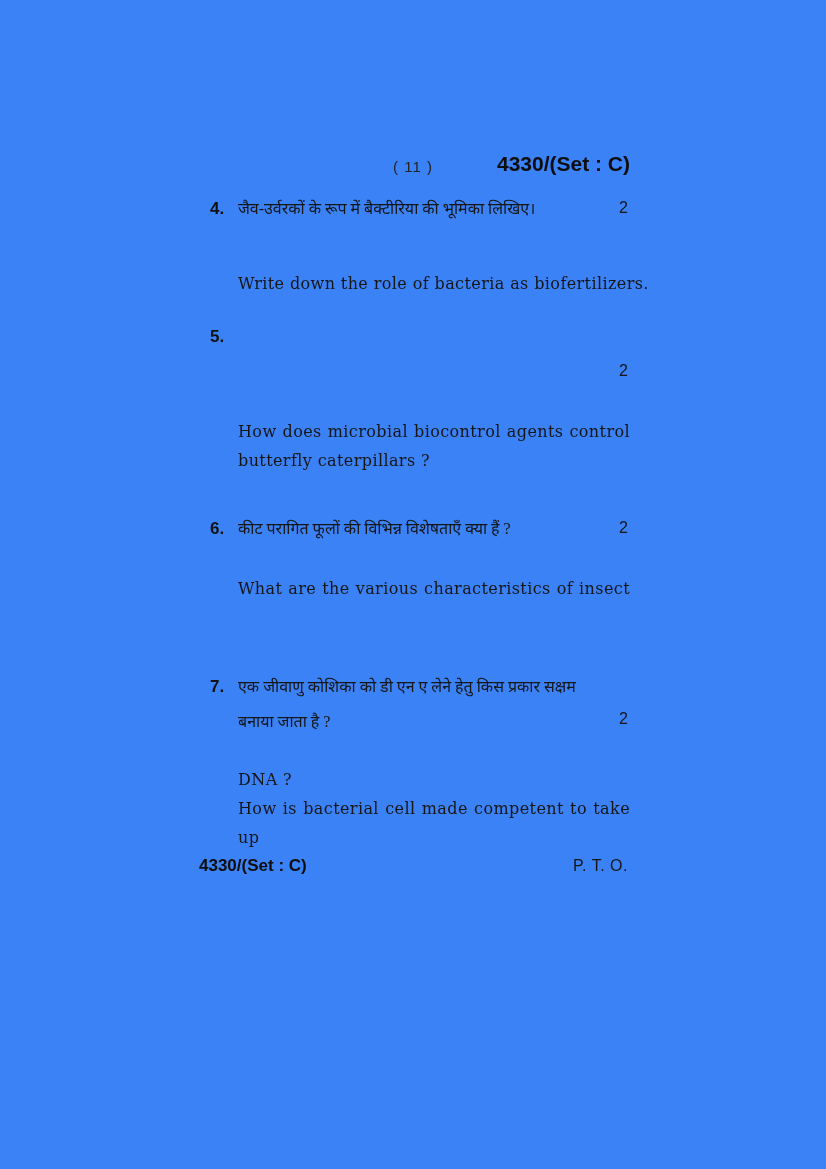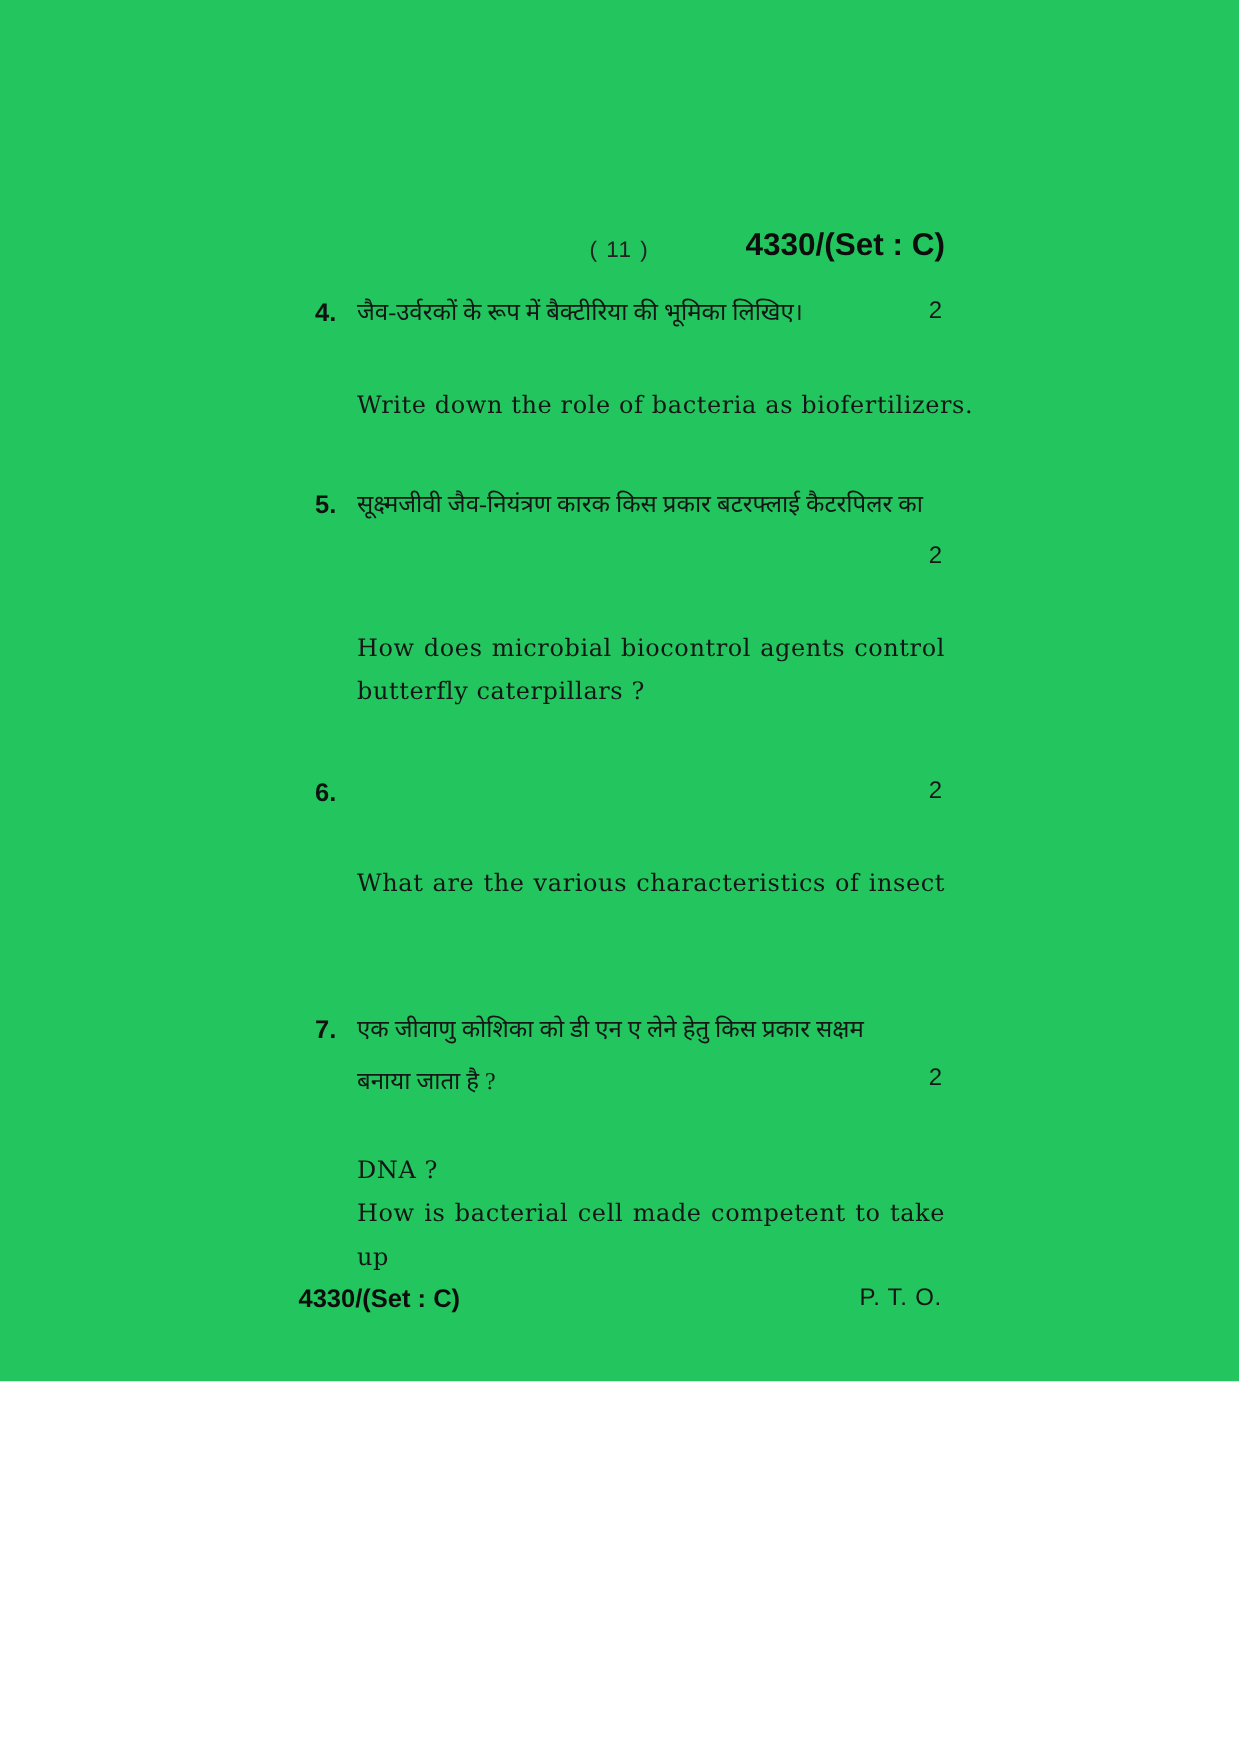--- a/index.html
+++ b/index.html
@@ -3,22 +3,22 @@
 <meta charset="utf-8">
 <style>
   html, body {
     margin: 0;
     padding: 0;
     background: #ffffff;
   }
   .page {
     position: relative;
     width: 826px;
-    height: 921px;
-    background: #22c55e;
+    height: 1169px;
+    background: #3b82f6;
     color: #1b1b1b;
     font-family: "Liberation Serif", serif;
     overflow: hidden;
   }
   
   .page-num {
     position: absolute;
     top: 158px;
     left: 393px;
     font-family: "Liberation Sans", sans-serif;
@@ -109,35 +109,37 @@
 <div class="page">
 
   <div class="page-num">( 11 )</div>
   <div class="paper-code-header">4330/(Set : C)</div>
 
   <div class="qnum" style="top:199px">4.</div>
   <div class="hindi-block" style="top:191px">
     <div class="hline">जैव-उर्वरकों के रूप में बैक्टीरिया की भूमिका लिखिए।</div>
   </div>
   <div class="marks" style="top:199px">2</div>
-  <div class="english-block" style="top:255px">
+  <div class="english-block" style="top:269px">
     <div class="eline nowrap">Write down the role of bacteria as biofertilizers.</div>
   </div>
 
   <div class="qnum" style="top:327px">5.</div>
   <div class="hindi-block" style="top:319px">
-    <div class="hline">सूक्ष्मजीवी जैव-नियंत्रण कारक किस प्रकार बटरफ्लाई कैटरपिलर का</div>
   </div>
   <div class="marks" style="top:362px">2</div>
   <div class="english-block" style="top:417px">
     <div class="eline just">How does microbial biocontrol agents control</div>
     <div class="eline">butterfly caterpillars ?</div>
   </div>
 
   <div class="qnum" style="top:519px">6.</div>
+  <div class="hindi-block" style="top:511px">
+    <div class="hline">कीट परागित फूलों की विभिन्न विशेषताएँ क्या हैं ?</div>
+  </div>
   <div class="marks" style="top:519px">2</div>
   <div class="english-block" style="top:574px">
     <div class="eline just">What are the various characteristics of insect</div>
   </div>
 
   <div class="qnum" style="top:677px">7.</div>
   <div class="hindi-block" style="top:669px">
     <div class="hline">एक जीवाणु कोशिका को डी एन ए लेने हेतु किस प्रकार सक्षम</div>
     <div class="hline">बनाया जाता है ?</div>
   </div>

